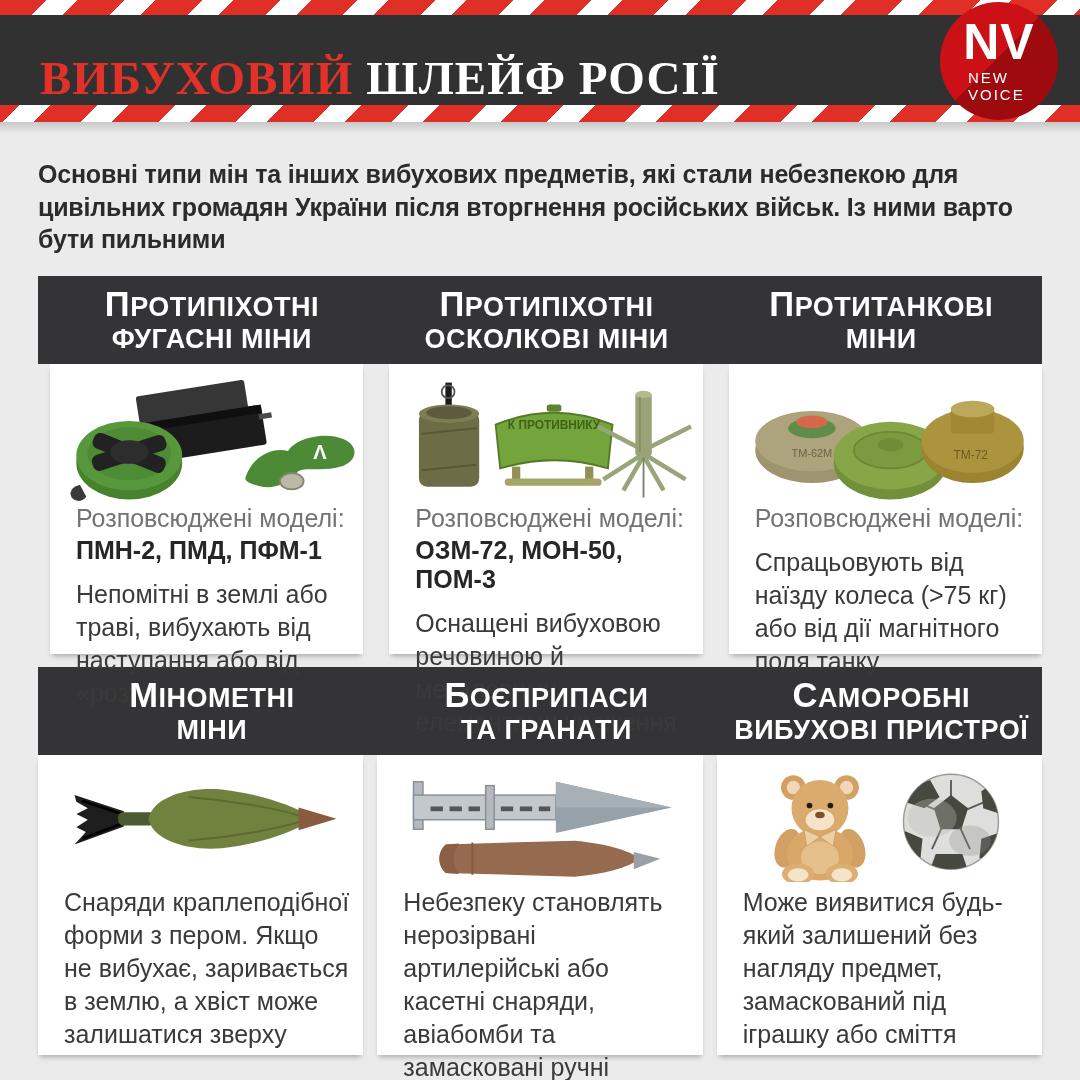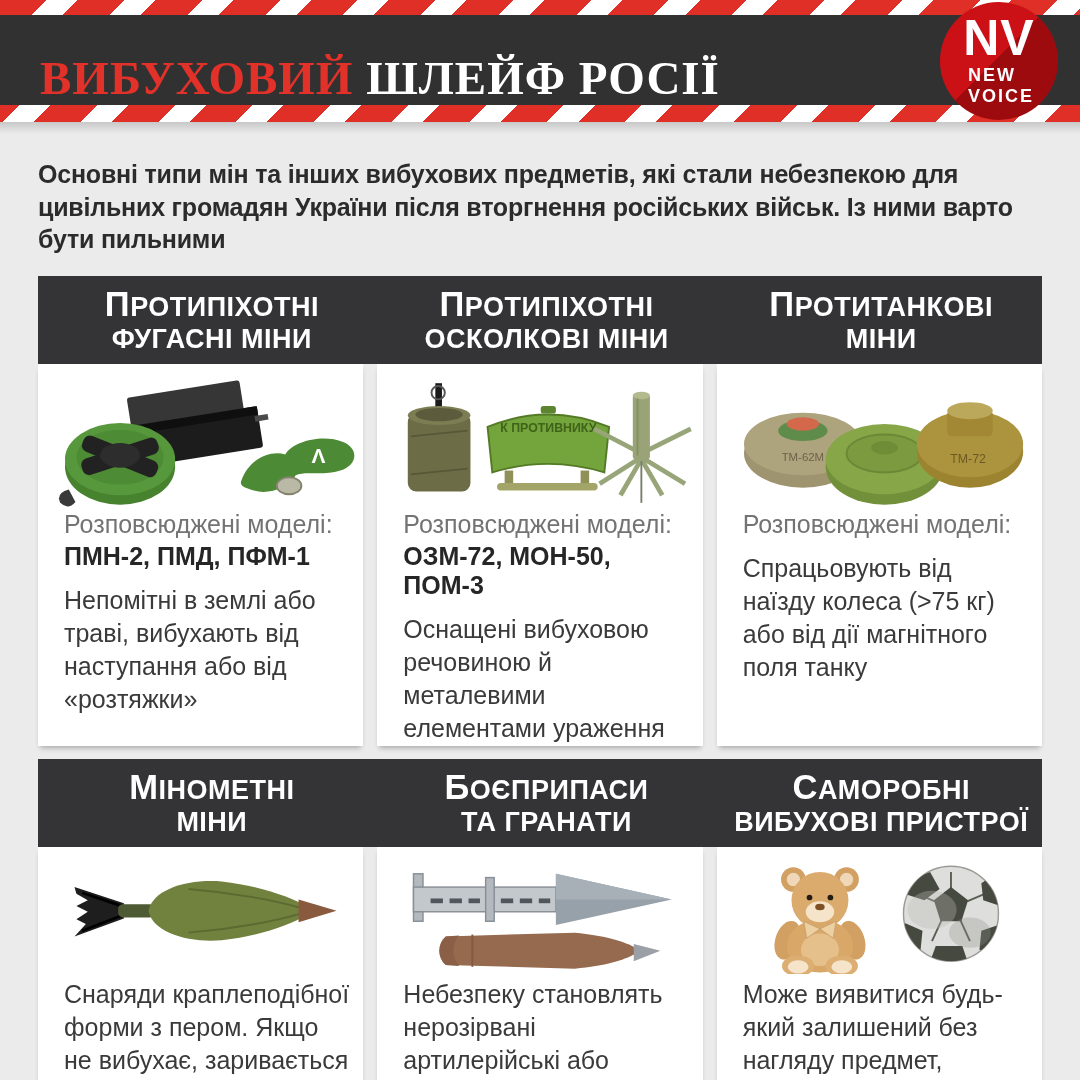--- a/index.html
+++ b/index.html
@@ -26,21 +26,21 @@
     color:#ffffff;white-space:nowrap;
   }
   .page-title .accent{color:#e23128;}
   .nv-logo{
     position:absolute;top:2px;right:22px;width:118px;height:118px;border-radius:50%;
     background:linear-gradient(135deg,#cb1016 48%,#9d0b0f 48%);
     display:flex;flex-direction:column;align-items:center;justify-content:center;
     color:#fff;z-index:3;
   }
   .nv-logo .abbr{font-size:50px;font-weight:bold;letter-spacing:1px;line-height:.95;}
-  .nv-logo .sub{font-size:18px;font-weight:bold;letter-spacing:2px;margin-top:3px;margin-left:28px;}
+  .nv-logo .sub{font-size:15px;font-weight:normal;letter-spacing:2px;margin-top:3px;margin-left:28px;}
   .shadow-strip{height:12px;background:linear-gradient(#c8c8c8,#ebebeb);}
   
   .intro{
     margin:24px 38px 20px 38px;
     font-size:25px;font-weight:bold;color:#2b2b2b;
     line-height:1.3;letter-spacing:-0.2px;
   }
   
   .grid{margin:0 38px;}
   .row-header{
@@ -51,21 +51,21 @@
     text-align:center;color:#ffffff;font-weight:bold;
     font-size:27px;letter-spacing:.5px;line-height:1.12;padding-left:13px;
   }
   .col .l1::first-letter{font-size:1.28em;}
   .row-bodies{display:flex;gap:14px;}
   .card{
     flex:1;background:#ffffff;box-sizing:border-box;
     padding:0 14px 0 26px;
     box-shadow:0 4px 5px -2px rgba(0,0,0,.28);
   }
-  .row1 .card{height:382px;}
+  .row1 .card{height:290px;margin-left:12px;}
   .row2 .card{height:300px;}
   .row-gap{height:13px;}
   .img{margin:4px -10px 0 -18px;}
   .img svg{display:block;width:100%;height:auto;}
   .models-label{font-size:25px;color:#737373;margin-top:0;}
   .models{font-size:25px;font-weight:bold;color:#262626;margin-top:3px;}
   .desc{font-size:25px;color:#3a3a3a;line-height:1.32;margin-top:13px;}
   .row2 .desc{margin-top:4px;}
   svg text{font-family:"Liberation Sans", sans-serif;}
 </style>

